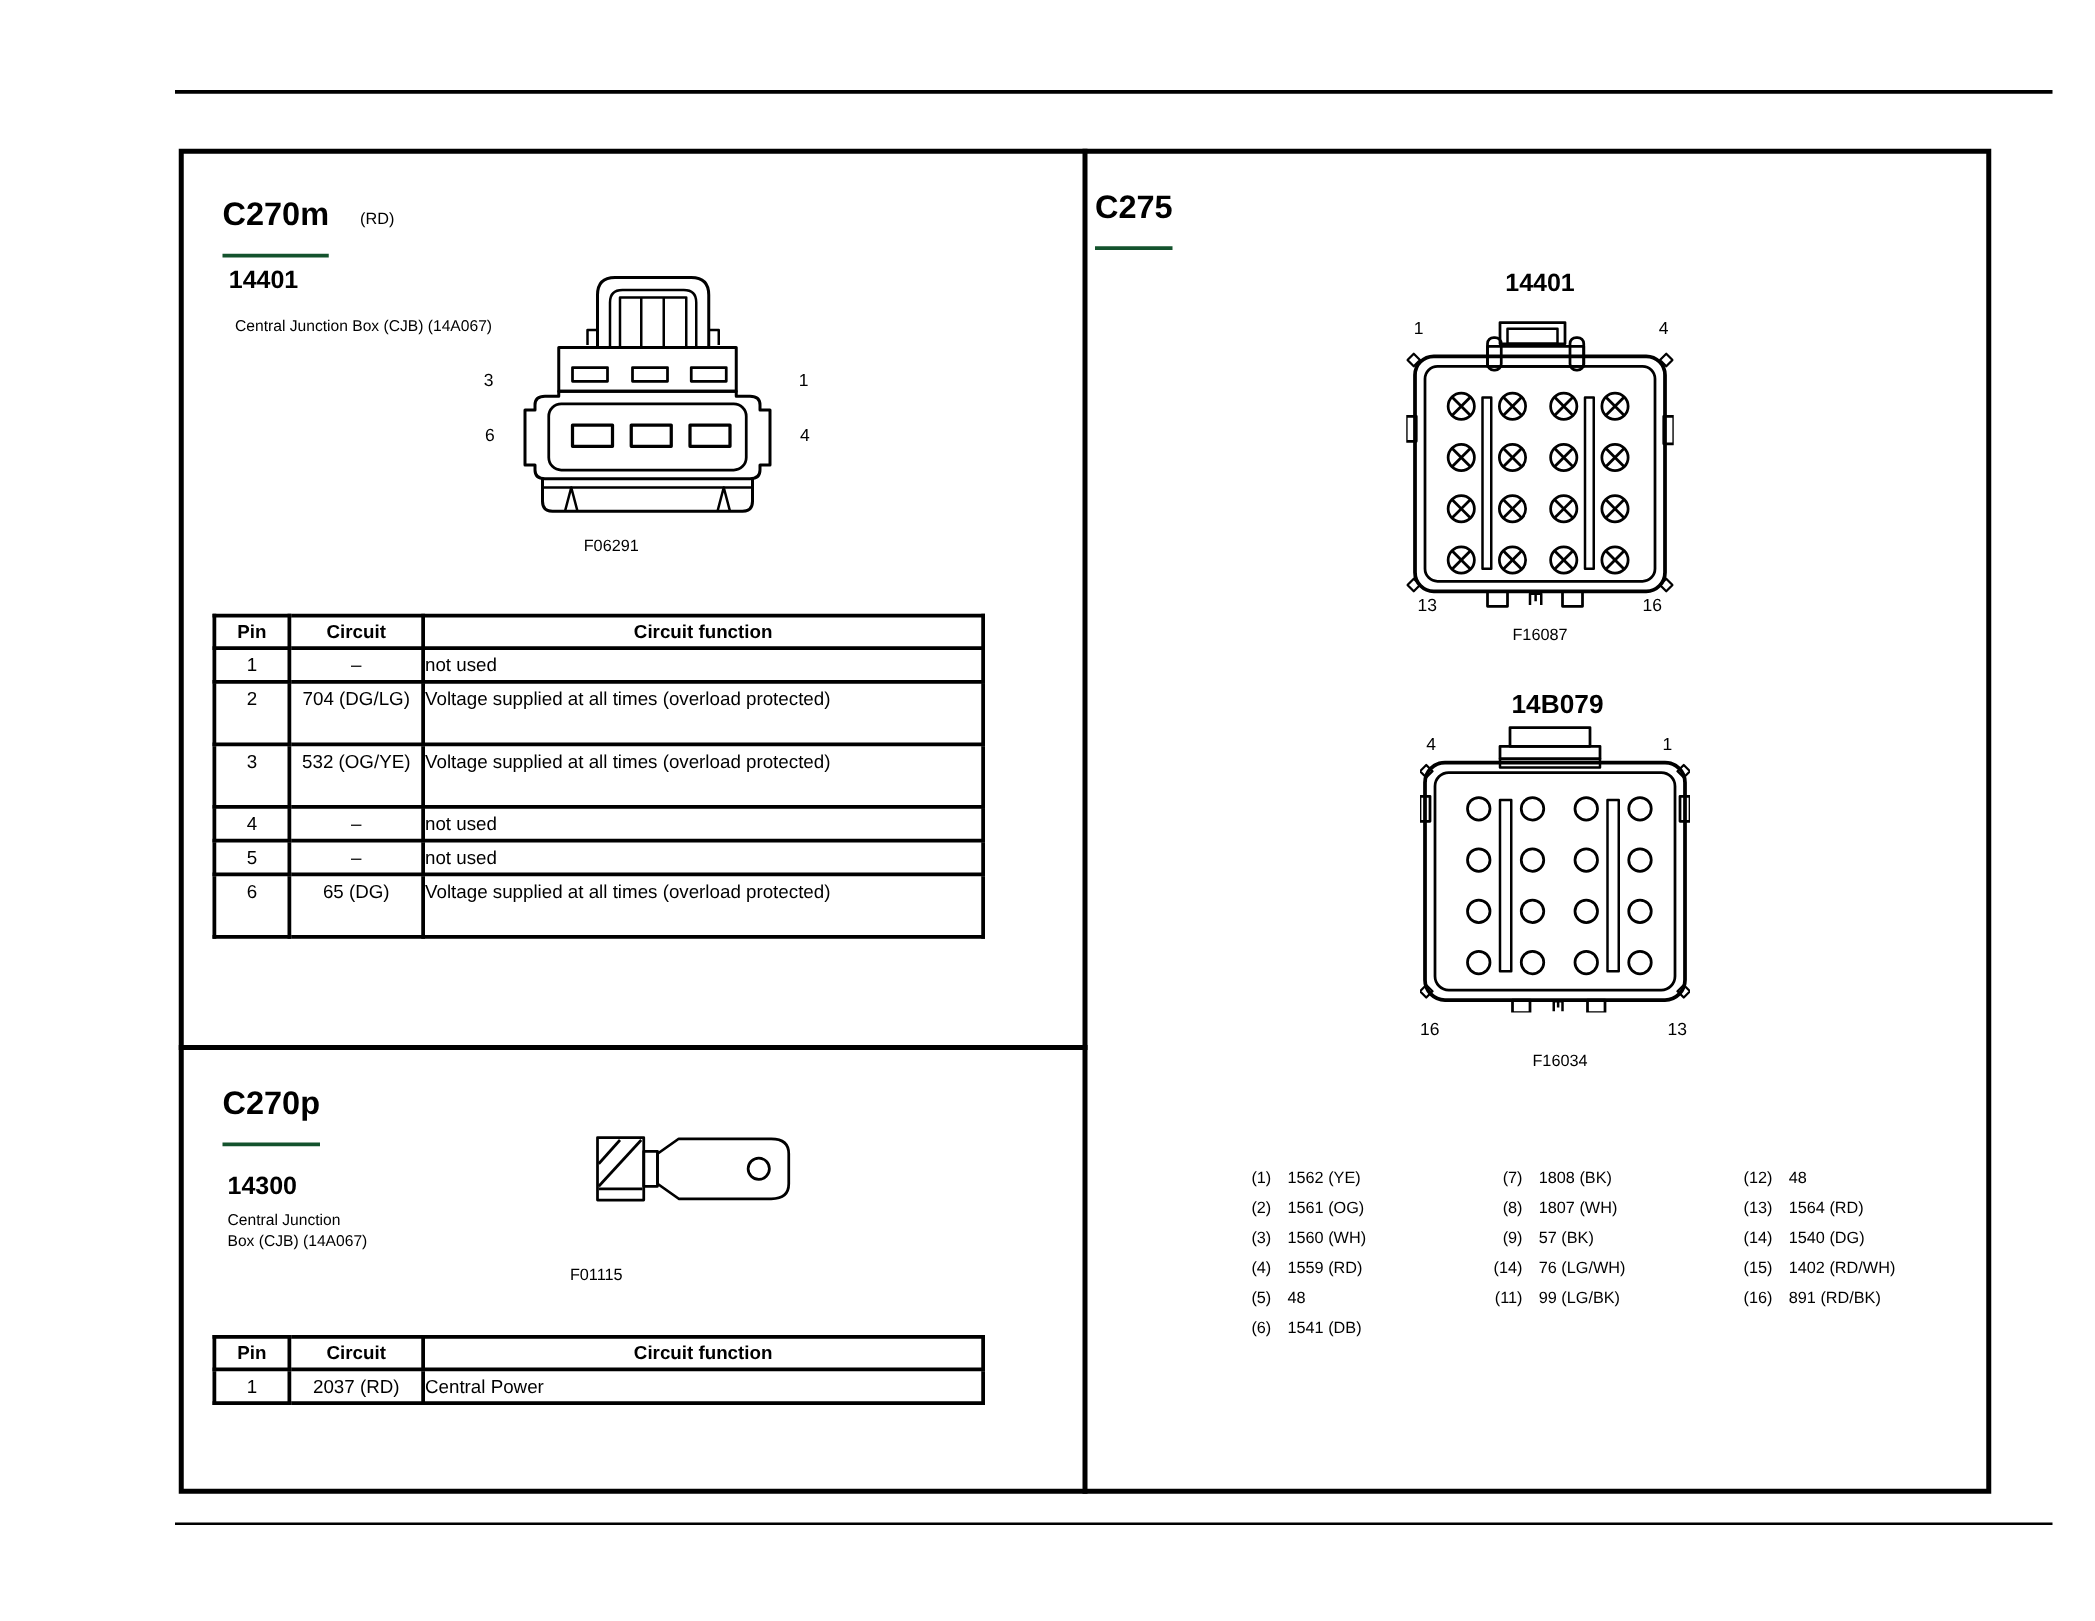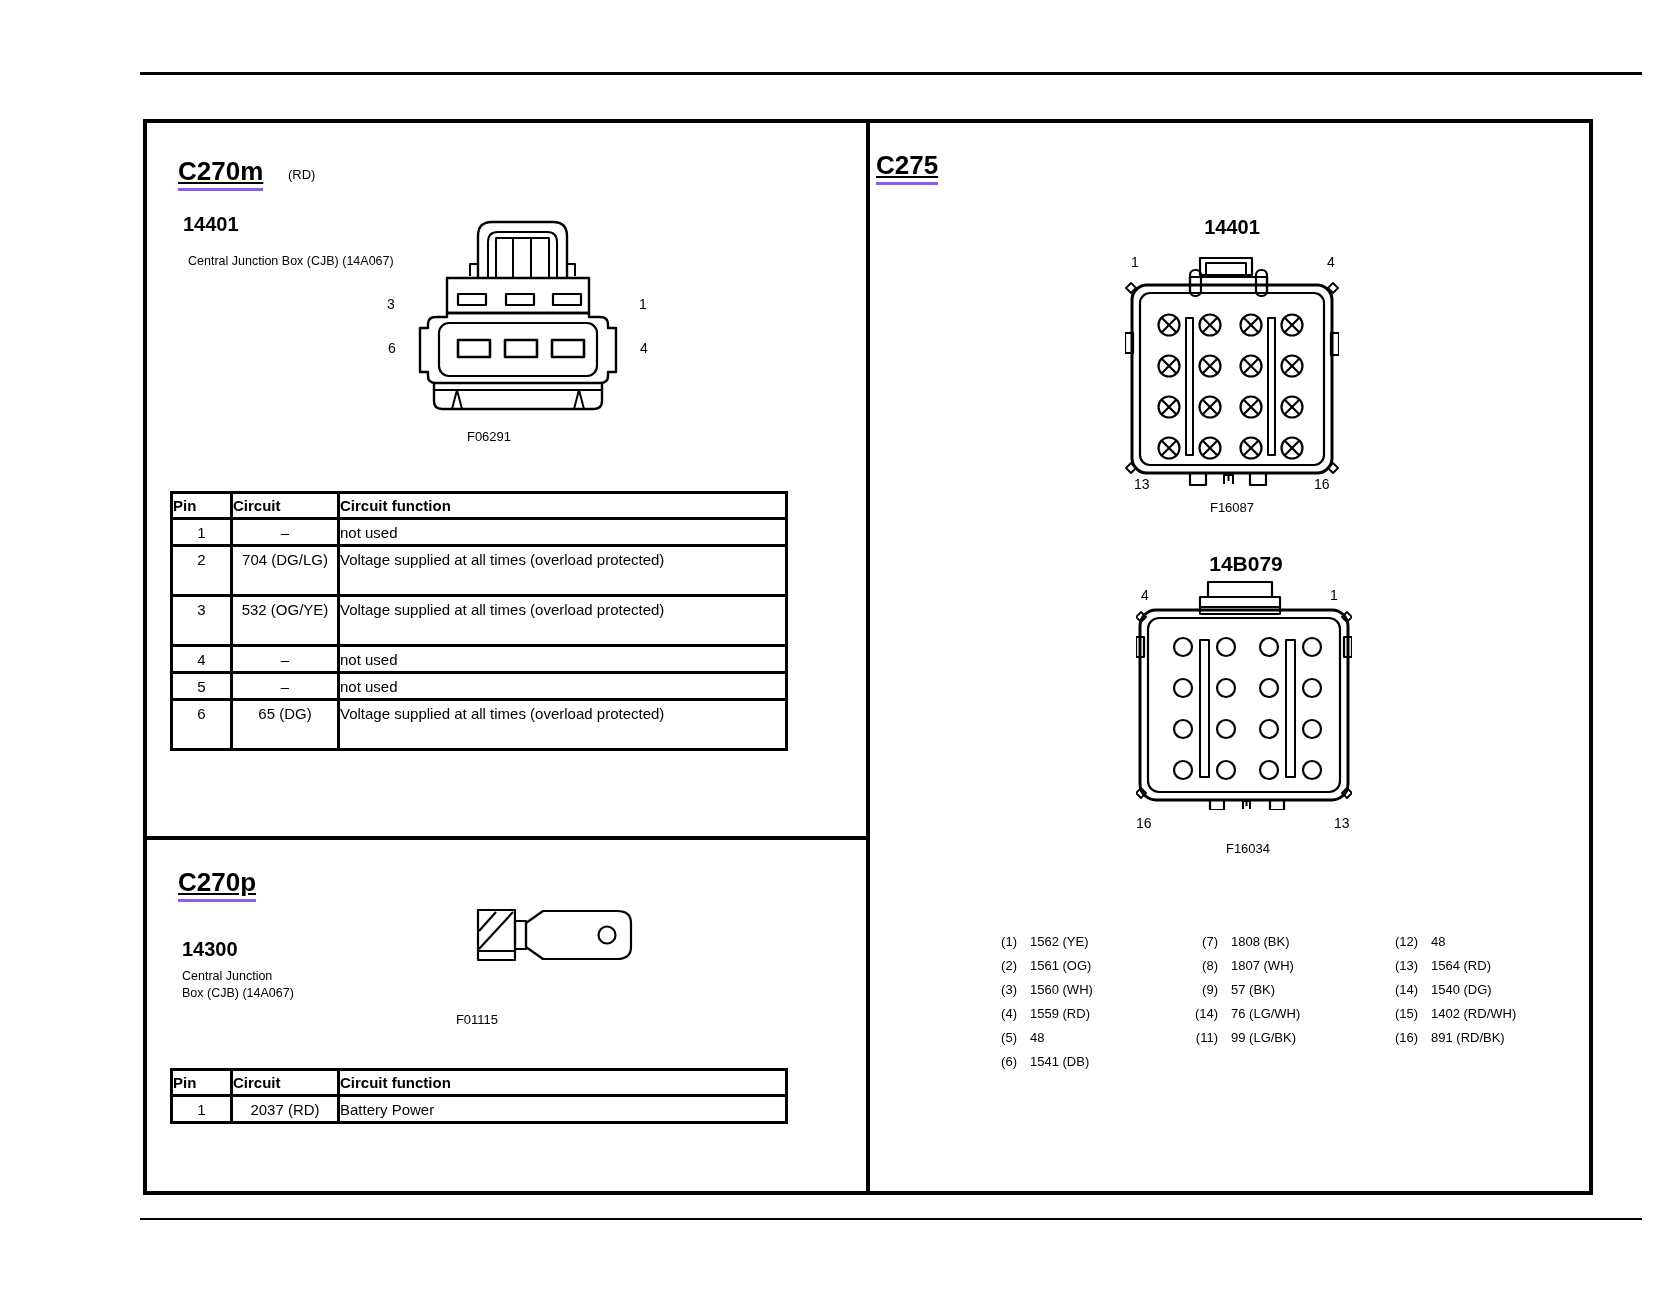--- a/index.html
+++ b/index.html
@@ -11,31 +11,31 @@
   
   .hdr { position:absolute; top:36px; left:0; width:1598px; text-align:right; font-weight:bold; font-size:26px; white-space:nowrap; }
   .hdr-title { margin-right:46px; }
   .hdr-rule { position:absolute; left:140px; top:72px; width:1502px; height:3px; background:#000; }
   
   .main-box { position:absolute; left:143px; top:119px; width:1442px; height:1068px; border:4px solid #000; }
   .vdiv { position:absolute; left:866px; top:119px; width:4px; height:1076px; background:#000; }
   .hdiv { position:absolute; left:143px; top:836px; width:727px; height:4px; background:#000; }
   
   .sec-title { position:absolute; font-weight:bold; font-size:26px; line-height:1; }
-  .sec-title .ul { display:inline-block; border-bottom:3px solid #8b5cf6; padding-bottom:4px;text-decoration:underline; }
+  .sec-title .ul { display:inline-block; border-bottom:3px solid #14532d; padding-bottom:19px; }
   .color-code { position:absolute; font-size:13px; line-height:1; }
   .part-num { position:absolute; font-weight:bold; font-size:20px; line-height:1; }
   .desc { position:absolute; font-size:12.5px; line-height:17px; }
   .fig-code { position:absolute; font-size:13px; text-align:center; line-height:1; }
   .pin-lbl { position:absolute; font-size:14px; line-height:1; }
   .fig { position:absolute; }
   
   .pin-table { position:absolute; border-collapse:collapse; table-layout:fixed; }
   .pin-table th, .pin-table td { border:3px solid #000; font-size:15px; padding:0; overflow:hidden; }
-  .pin-table th { font-weight:bold; text-align:left; height:23px; }
+  .pin-table th { font-weight:bold; text-align:center; height:23px; }
   .c-pin   { text-align:center; vertical-align:middle; }
   .c-circ  { text-align:center; vertical-align:middle; }
   .c-func  { text-align:left; padding-left:13px; vertical-align:middle; }
   tr.row-n td { height:24px; }
   tr.row-t td { height:43px; vertical-align:top; padding-top:4px; }
   
   .clist { position:absolute; font-size:13px; }
   .crow { height:24px; display:flex; align-items:center; white-space:nowrap; }
   .cnum { display:inline-block; width:55px; text-align:right; }
   .clab { margin-left:13px; }
@@ -170,21 +170,21 @@
       <tr>
         <th>Pin</th>
         <th>Circuit</th>
         <th>Circuit function</th>
       </tr>
     </thead>
     <tbody>
       <tr class="row-n">
         <td class="c-pin">1</td>
         <td class="c-circ">2037 (RD)</td>
-        <td class="c-func">Battery Power</td>
+        <td class="c-func">Central Power</td>
       </tr>
     </tbody>
   </table>
 
   <div class="sec-title" style="left:876px; top:152px;">
     <span class="ul">C275</span>
   </div>
 
   <div class="part-num" style="left:1132px; top:217px; width:200px; text-align:center;">14401</div>
   <svg class="fig" style="left:1125px; top:252px; width:214px; height:236px;" viewBox="0 0 214 236" xmlns="http://www.w3.org/2000/svg">

